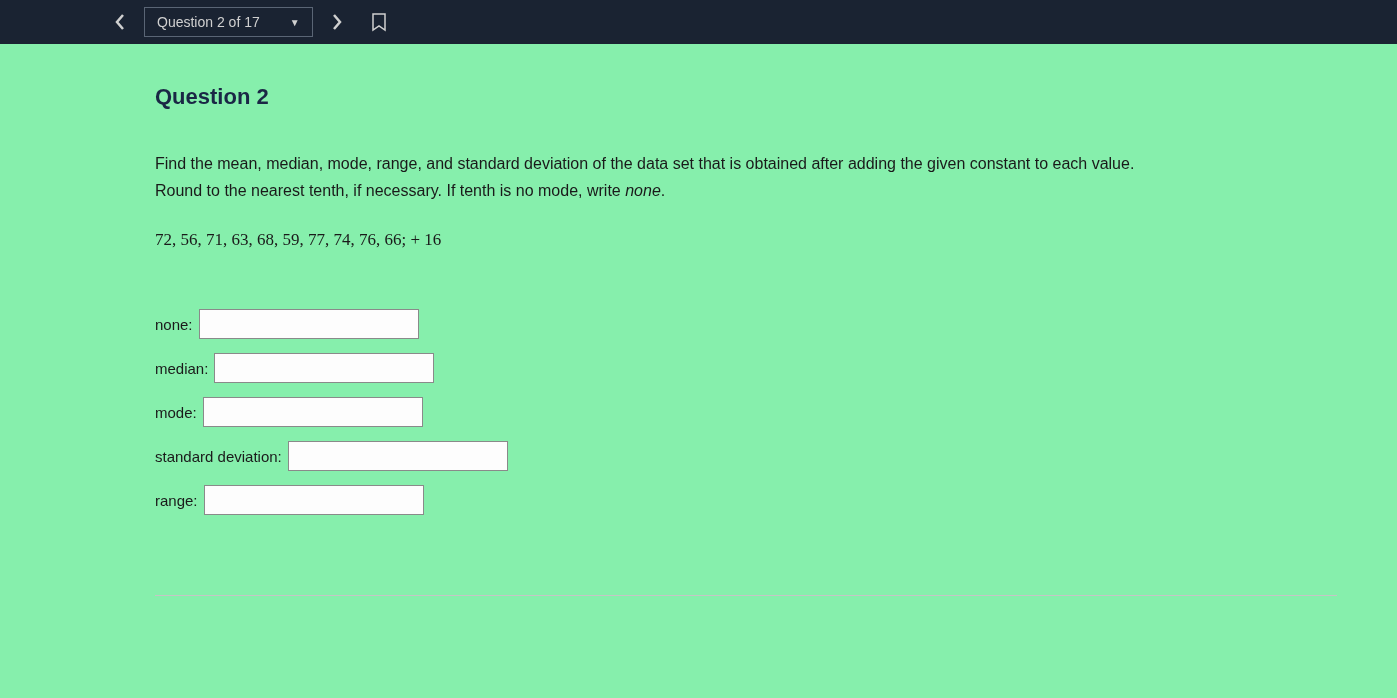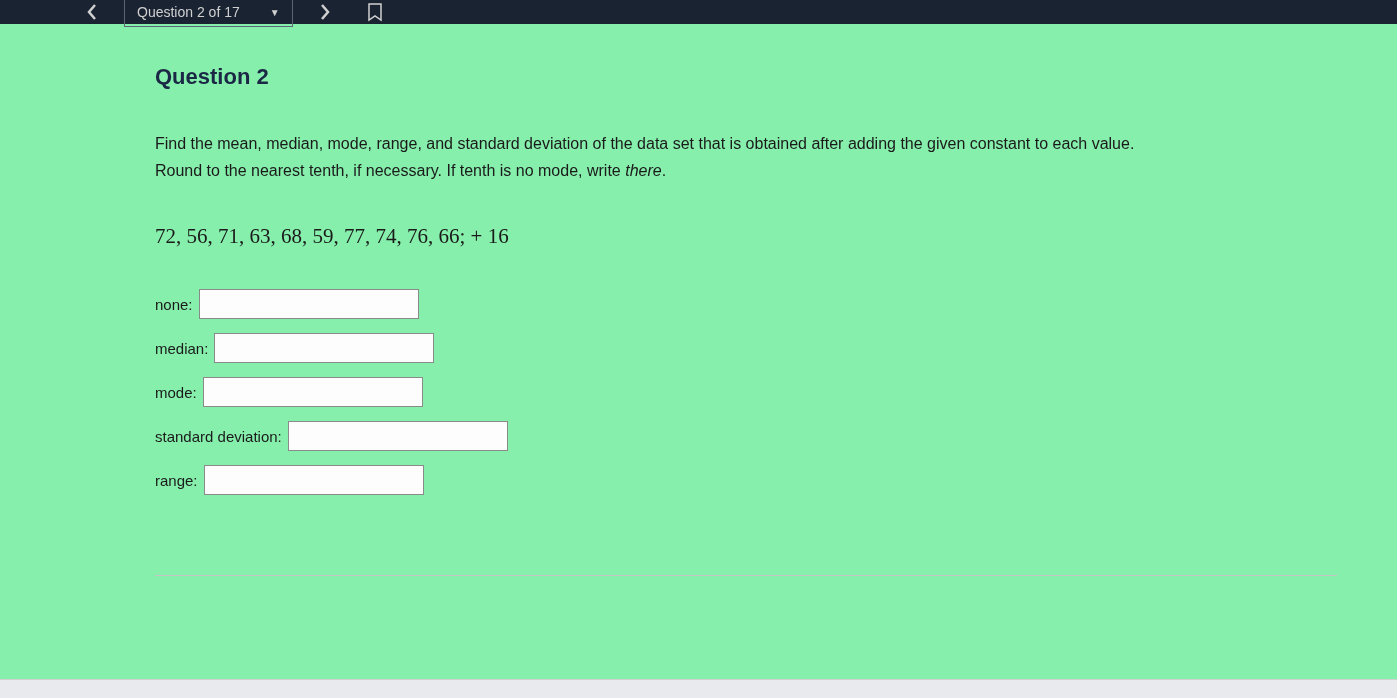--- a/index.html
+++ b/index.html
@@ -9,25 +9,25 @@
     }
     body {
       font-family: Arial, Helvetica, sans-serif;
       background: #e8eaed;
       width: 1397px;
       height: 698px;
       overflow: hidden;
     }
     .top-nav {
       background: #1a2332;
-      height: 24px;
+      height: 44px;
       display: flex;
       align-items: center;
-      padding-left: 72px;
-      gap: 8px;
+      padding-left: 100px;
+      gap: 0;
     }
     .nav-arrow {
       color: #d0d0d0;
       font-size: 20px;
       padding: 8px 14px;
       cursor: pointer;
       display: flex;
       align-items: center;
       height: 100%;
     }
@@ -67,30 +67,30 @@
     .question-title {
       color: #1a2745;
       font-size: 22px;
       font-weight: bold;
       margin-bottom: 40px;
     }
     .question-text {
       color: #1a1a1a;
       font-size: 16px;
       line-height: 1.7;
-      margin-bottom: 40px;
+      margin-bottom: 26px;
     }
     .question-text em {
       font-style: italic;
     }
     .data-set {
       color: #1a1a1a;
-      font-size: 21px;
+      font-size: 17px;
       font-family: 'Times New Roman', serif;
-      margin-bottom: 40px;
+      margin-bottom: 59px;
     }
     .answer-fields {
       display: flex;
       flex-direction: column;
       gap: 14px;
     }
     .answer-row {
       display: flex;
       align-items: center;
       gap: 6px;
@@ -136,21 +136,21 @@
       </svg>
   </div>
 </div>
 
 <div class="content-wrapper">
   <div class="content-inner">
     <h1 class="question-title">Question 2</h1>
 
     <p class="question-text">
       <span>Find the mean, median, mode, range, and standard deviation of the data set that is obtained after adding the given constant to each value.</span><br>
-      <span>Round to the nearest tenth, if necessary. If tenth is no mode, write </span><em>there</em><span>.</span>
+      <span>Round to the nearest tenth, if necessary. If tenth is no mode, write </span><em>none</em><span>.</span>
     </p>
 
     <p class="data-set">72, 56, 71, 63, 68, 59, 77, 74, 76, 66;  + 16</p>
 
     <div class="answer-fields">
       <div class="answer-row">
         <span class="answer-label">none:</span>
         <input type="text" class="answer-input" value="" style="">
       </div>
       <div class="answer-row">

